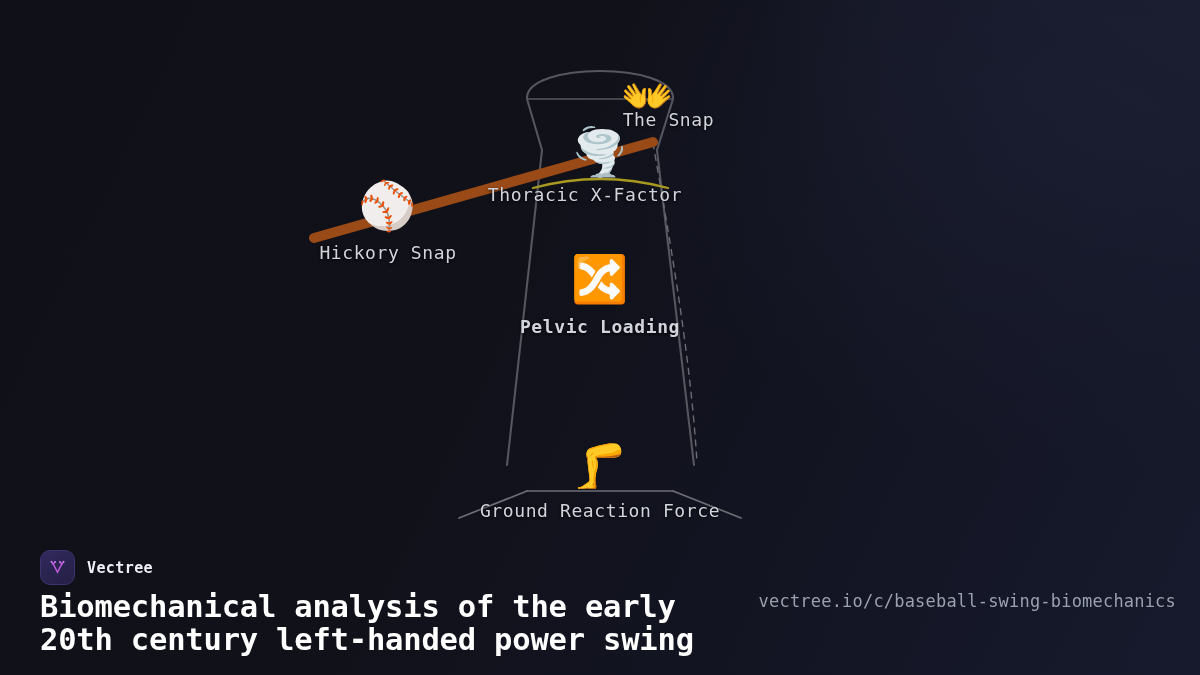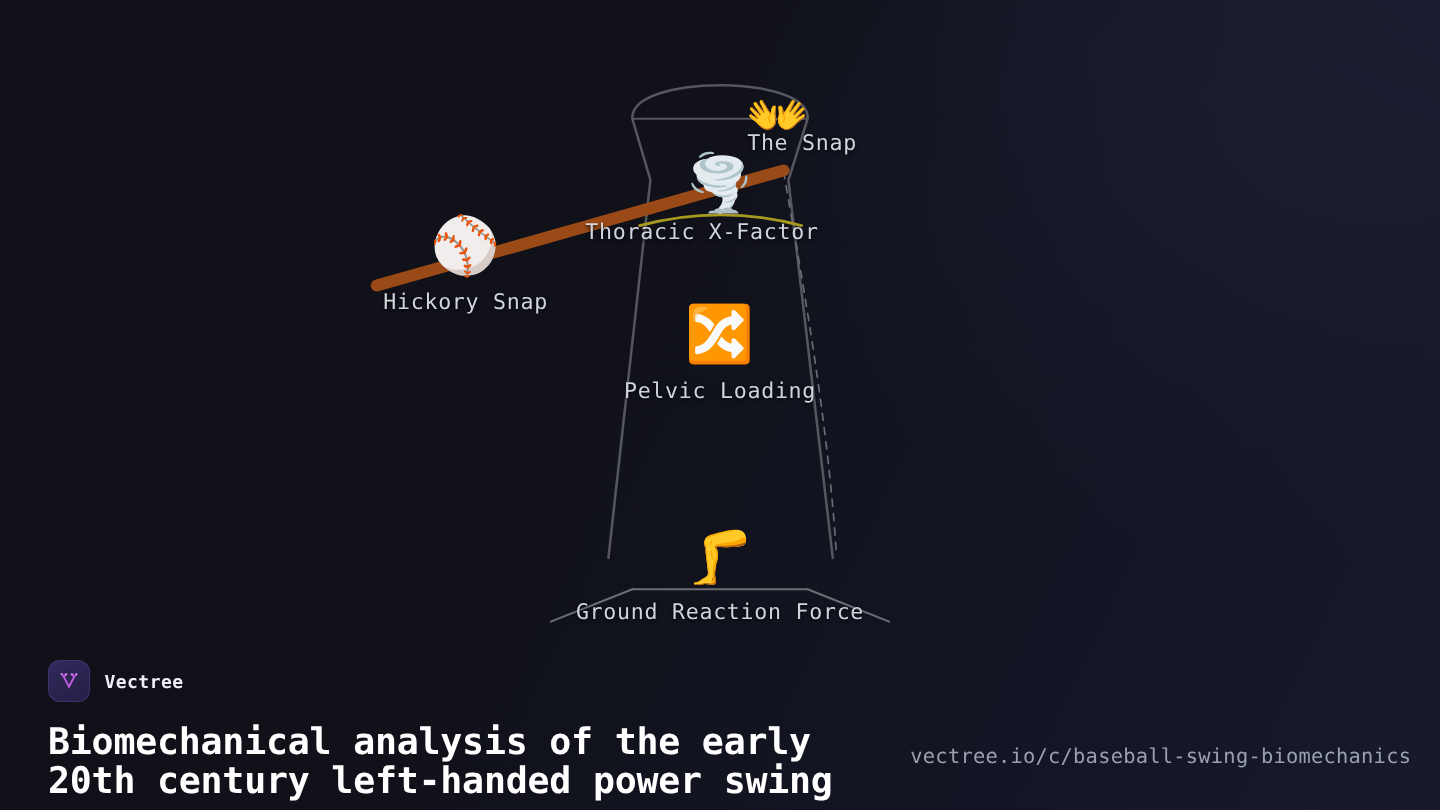--- a/index.html
+++ b/index.html
@@ -68,21 +68,21 @@
     top: -20px;
     margin-top: 0;
     margin-left: -6px;
   }
 
   #node-thoracic { left: 585px; top: 194px; }
   #node-thoracic .caption { margin-top: 0; }
 
   #node-pelvic   { left: 600px; top: 296px; }
   #node-pelvic .glyph { font-size: 46px; }
-  #node-pelvic .caption { margin-top: 14px; }
+  #node-pelvic .caption { margin-top: 14px; font-weight: bold; }
 
   #node-ground   { left: 600px; top: 482px; }
   #node-ground .glyph { font-size: 44px; }
   #node-ground .caption { margin-top: 12px; }
 
   
   #footer {
     position: absolute;
     left: 16px;
     right: 0;
@@ -111,24 +111,24 @@
   #brand-mark svg { display: block; }
   #brand-name {
     font-family: "DejaVu Sans Mono", "Liberation Mono", monospace;
     font-size: 15px;
     font-weight: bold;
     letter-spacing: 0.4px;
     color: #eef0f5;
   }
   #headline-row {
     display: flex;
-    align-items: center;
+    align-items: flex-start;
     justify-content: space-between;
     gap: 36px;
-    margin-top: 18px;
+    margin-top: 6px;
   }
   #headline {
     font-family: "DejaVu Sans Mono", "Liberation Mono", monospace;
     font-size: 30.5px;
     font-weight: bold;
     line-height: 1.08;
     letter-spacing: -0.2px;
     color: #ffffff;
     white-space: pre-line;
     margin: 0;

